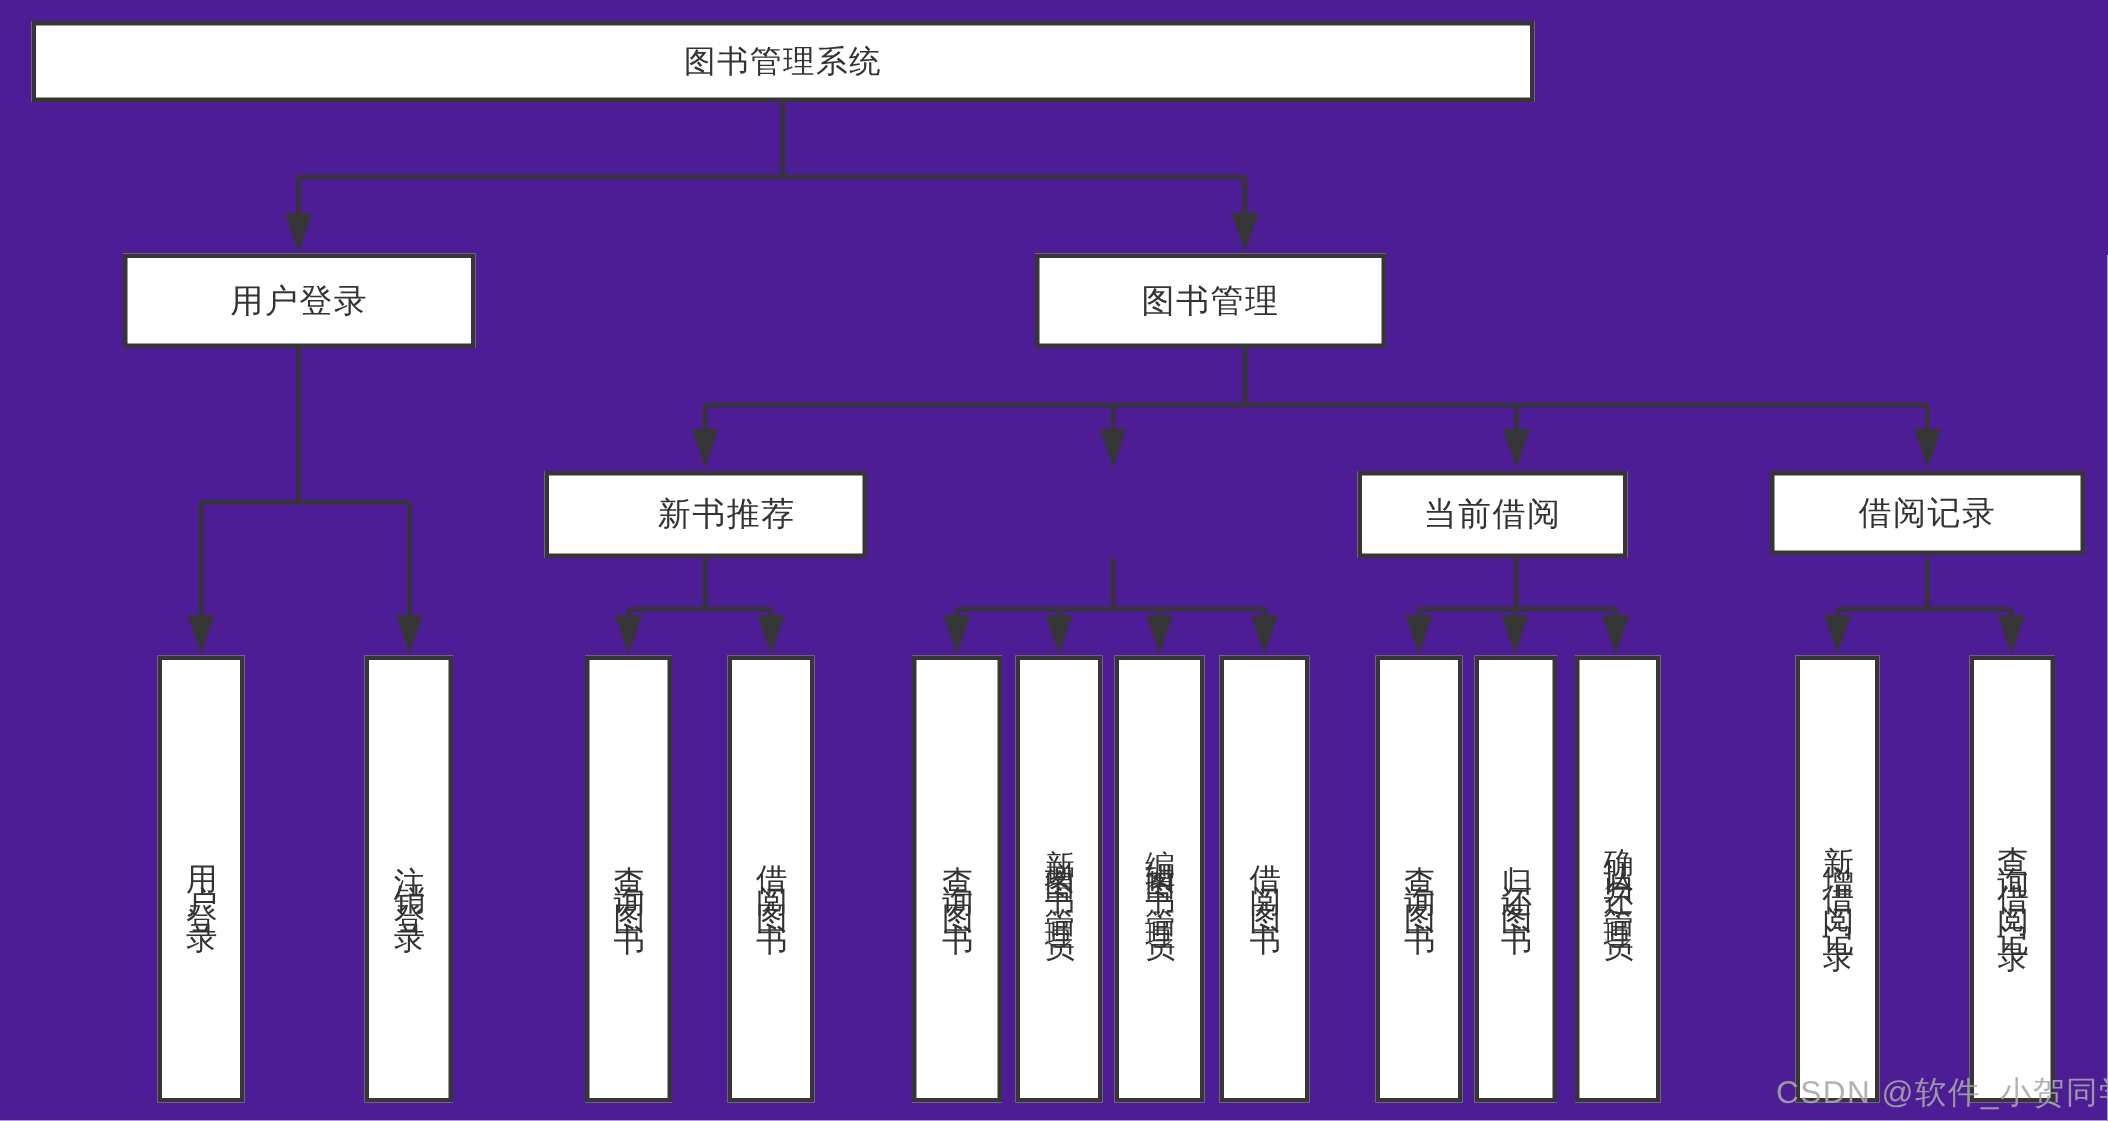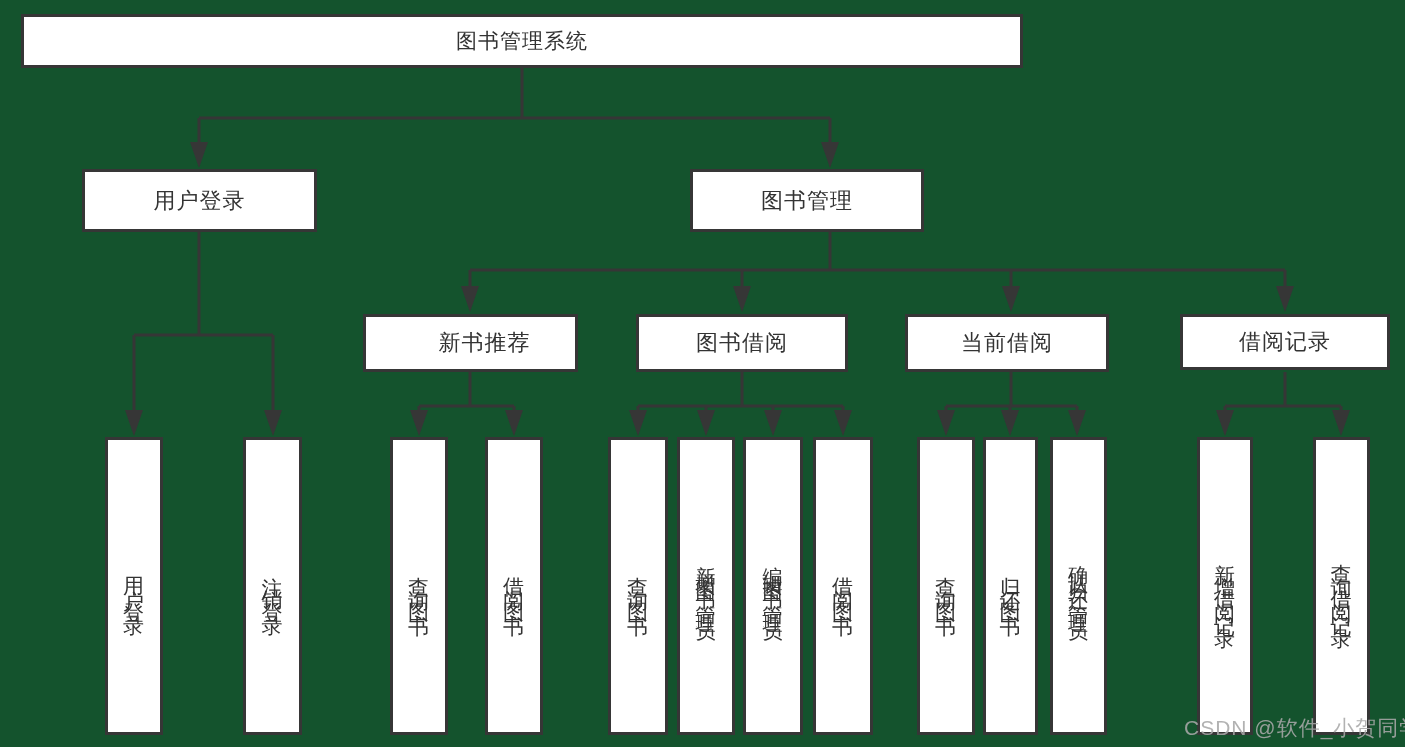--- a/index.html
+++ b/index.html
@@ -1,19 +1,19 @@
 <!DOCTYPE html>
 <html><head>
 <meta charset="utf-8">
 <style>
   html, body { margin: 0; padding: 0; background: #ffffff; }
   #canvas {
     position: relative;
     width: 1405px; height: 747px;
-    background: #14532d;
+    background: #4c1d95;
     font-family: "Liberation Sans", "DejaVu Sans", sans-serif;
     color: #333333;
     overflow: hidden;
   }
   #wires { position: absolute; left: 0; top: 0; width: 1405px; height: 747px; }
   .node {
     position: absolute;
     box-sizing: border-box;
     border: 3px solid #363636;
     background: #ffffff;
@@ -118,22 +118,21 @@
       <path d="M1332,410 L1350,410 L1341,436 Z"></path>
     </g>
   </svg>
 
   <div class="node root" style="left:21px; top:14px; width:1002px; height:54px;">图书管理系统</div>
 
   <div class="node" style="left:82px; top:169px; width:235px; height:63px;">用户登录</div>
   <div class="node" style="left:690px; top:169px; width:234px; height:63px;">图书管理</div>
 
   <div class="node" style="left:363px; top:314px; width:215px; height:58px;padding-left:28px;">新书推荐</div>
-  <div class="node" style="left:636px; top:314px; width:212px; height:58px;">图书借阅</div>
-  <div class="node" style="left:905px; top:314px; width:204px; height:58px;">当前借阅</div>
+  <div class="node" style="left:905px; top:314px; width:180px; height:58px;">当前借阅</div>
   <div class="node" style="left:1180px; top:314px; width:210px; height:56px;">借阅记录</div>
 
   <div class="leaf" style="left:105px; width:58px;">用户登录</div>
   <div class="leaf" style="left:243px; width:59px;">注销登录</div>
 
   <div class="leaf" style="left:390px; width:58px;">查询图书</div>
   <div class="leaf" style="left:485px; width:58px;">借阅图书</div>
 
   <div class="leaf" style="left:608px; width:60px;">查询图书</div>
   <div class="leaf long" style="left:677px; width:58px;">新增图书（管理员）</div>

